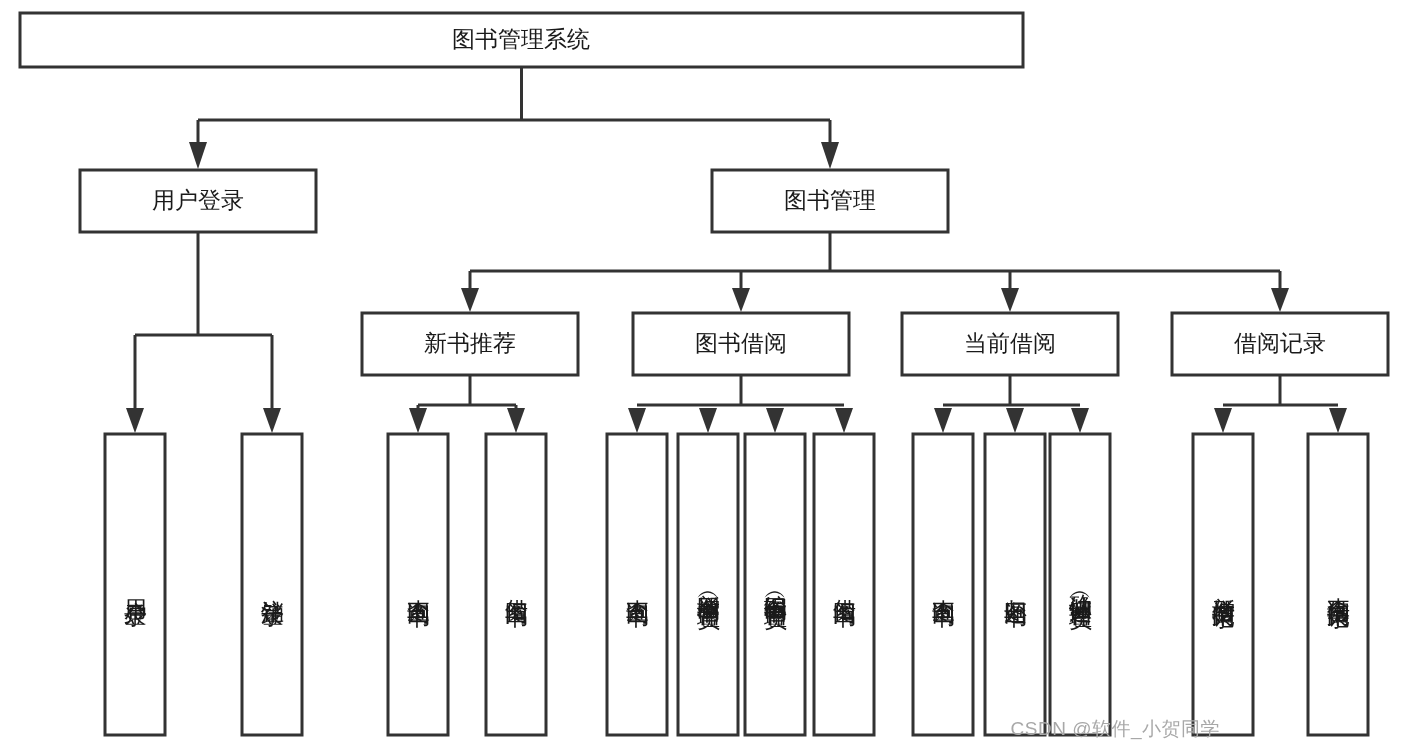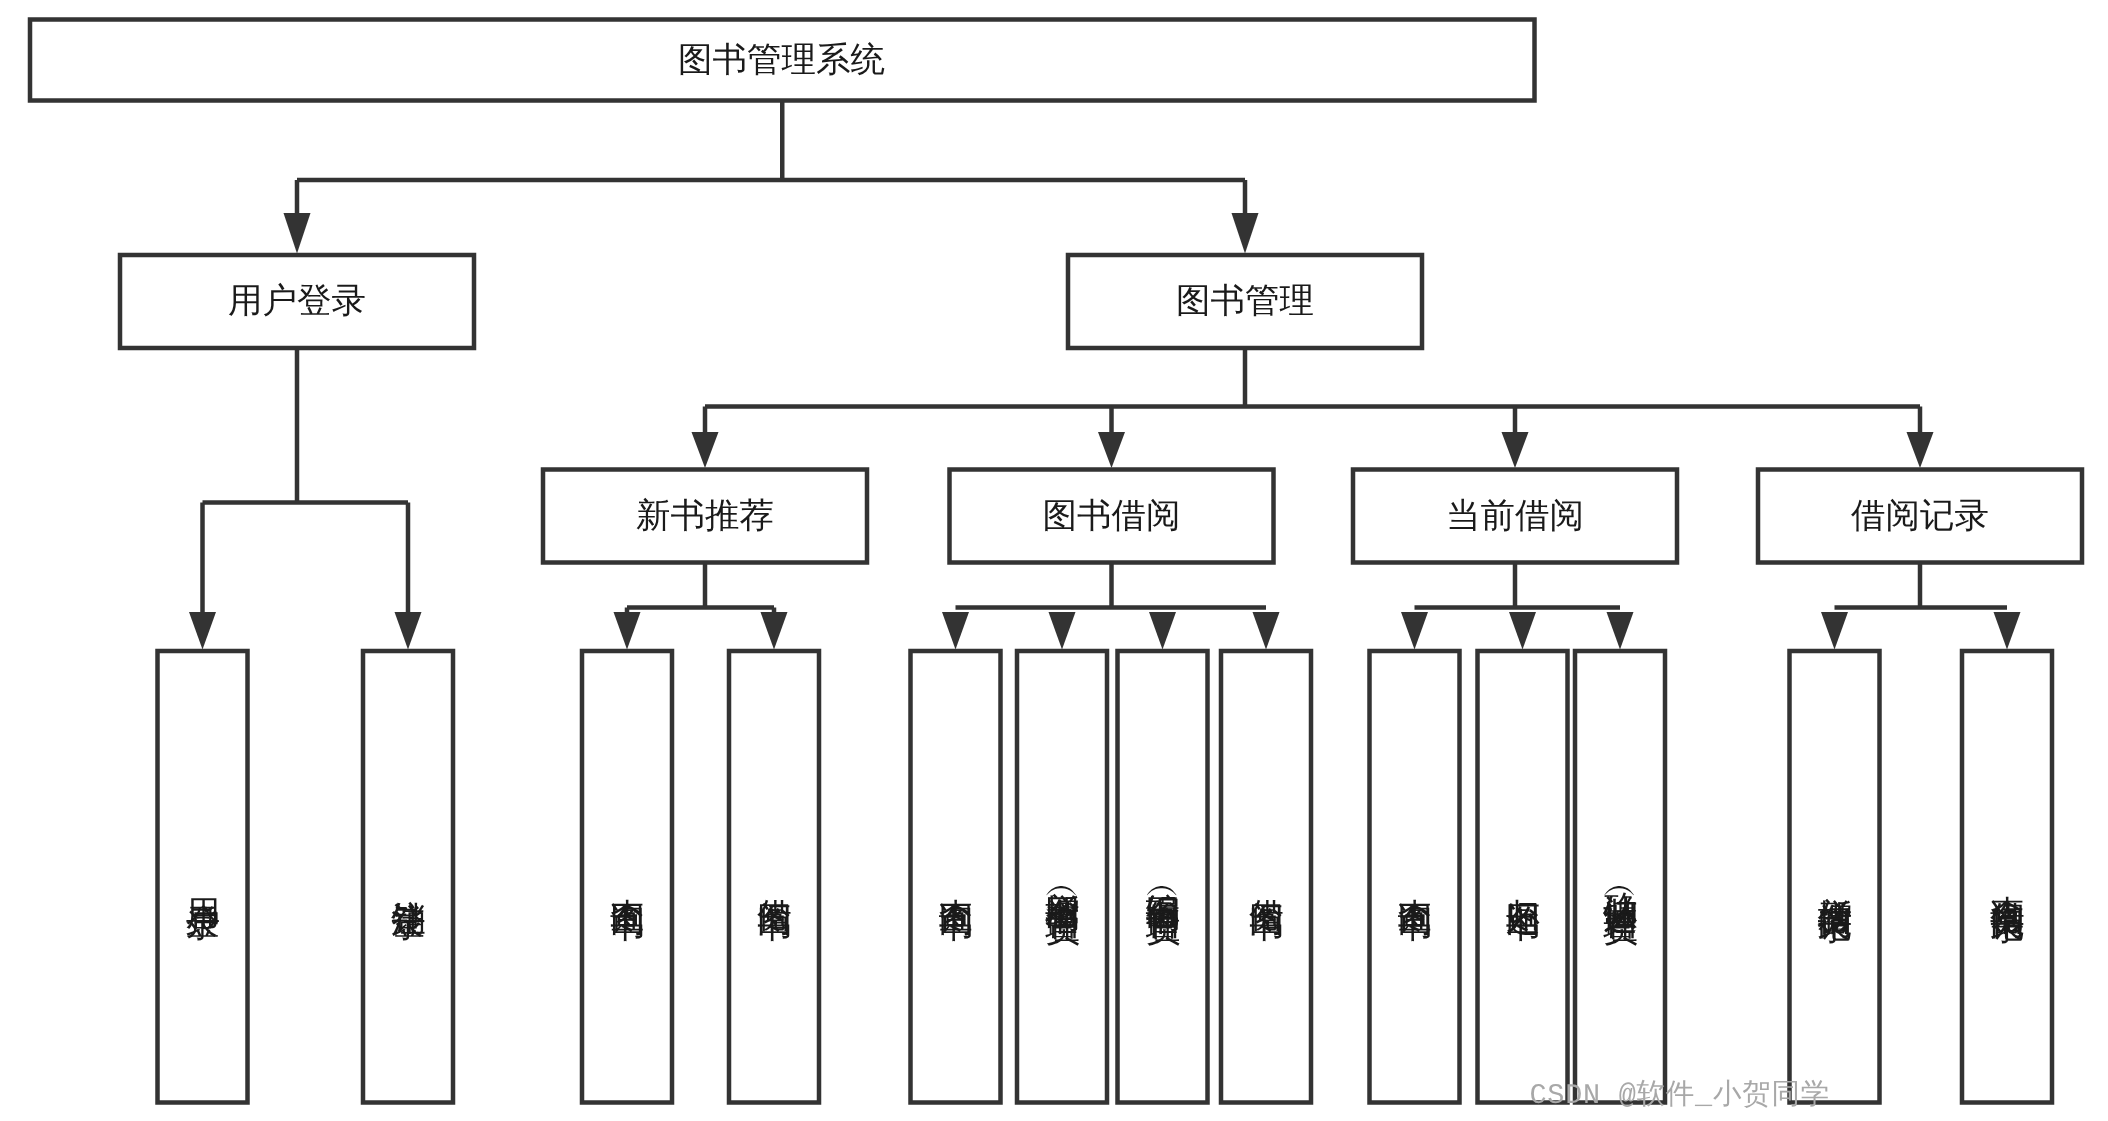--- a/index.html
+++ b/index.html
@@ -62,21 +62,21 @@
     align-items: center;
     justify-content: center;
     text-align: center;
     pointer-events: none;
     white-space: nowrap;
   }
   .watermark {
     position: absolute;
     right: 9px;
     bottom: 5px;
-    font-family: Liberation Mono, monospace;
+    font-family: Liberation Sans, sans-serif;
     font-size: 19px;
     color: #a8a8a8;
     white-space: nowrap;
     letter-spacing: 0.5px;
   }
 </style>
 </head>
 <body>
 
 <div id="diagram-root">

